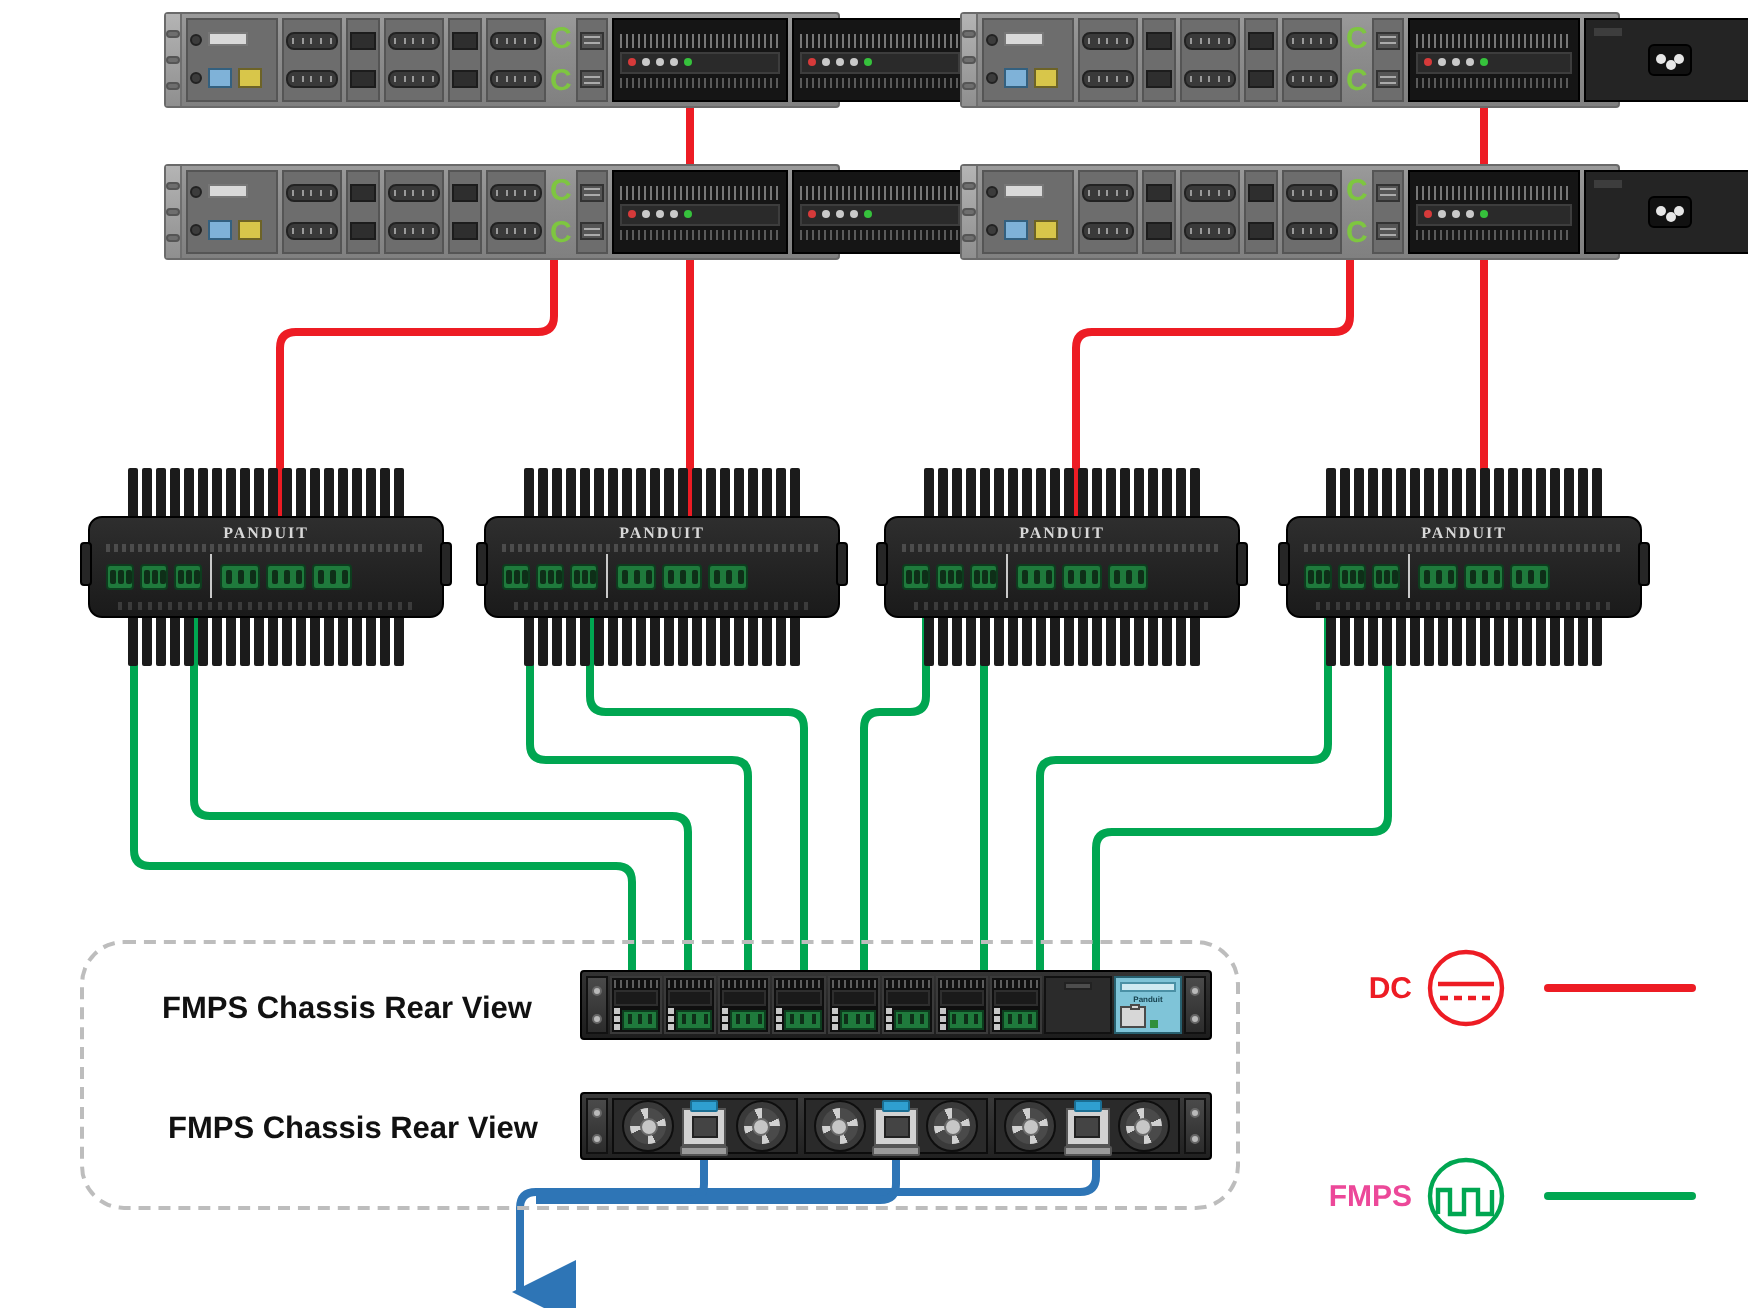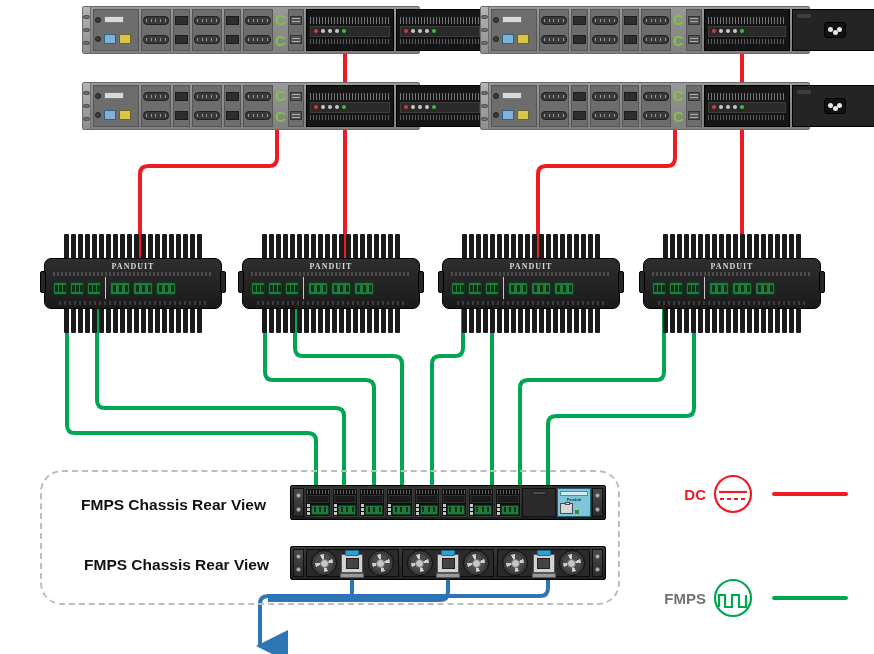--- a/index.html
+++ b/index.html
@@ -1183,21 +1183,21 @@
       <svg class="lsym" viewBox="0 0 42 42">
         <circle cx="21" cy="21" r="18" fill="none" stroke="#ED1C24" stroke-width="2.2"></circle>
         <line x1="7" y1="19" x2="35" y2="19" stroke="#ED1C24" stroke-width="2.2"></line>
         <line x1="8" y1="26" x2="34" y2="26" stroke="#ED1C24" stroke-width="2.2" stroke-dasharray="4 3"></line>
       </svg>
       <span class="lline" style="background:#ED1C24;"></span>
     </div>
 
 
     <div class="lrow" style="left:0;top:112px;">
-      <span class="ltxt" style="color:#737373;">FMPS</span>
+      <span class="ltxt" style="color:#ec4899;">FMPS</span>
       <svg class="lsym" viewBox="0 0 42 42">
         <circle cx="21" cy="21" r="18" fill="none" stroke="#00A651" stroke-width="2.2"></circle>
         <path d="M7,30 L7,18 L13,18 L13,30 L20,30 L20,18 L27,18 L27,30 L34,30 L34,18" fill="none" stroke="#00A651" stroke-width="2.2"></path>
       </svg>
       <span class="lline" style="background:#00A651;"></span>
     </div>
 
   </div>
 
 </div>

